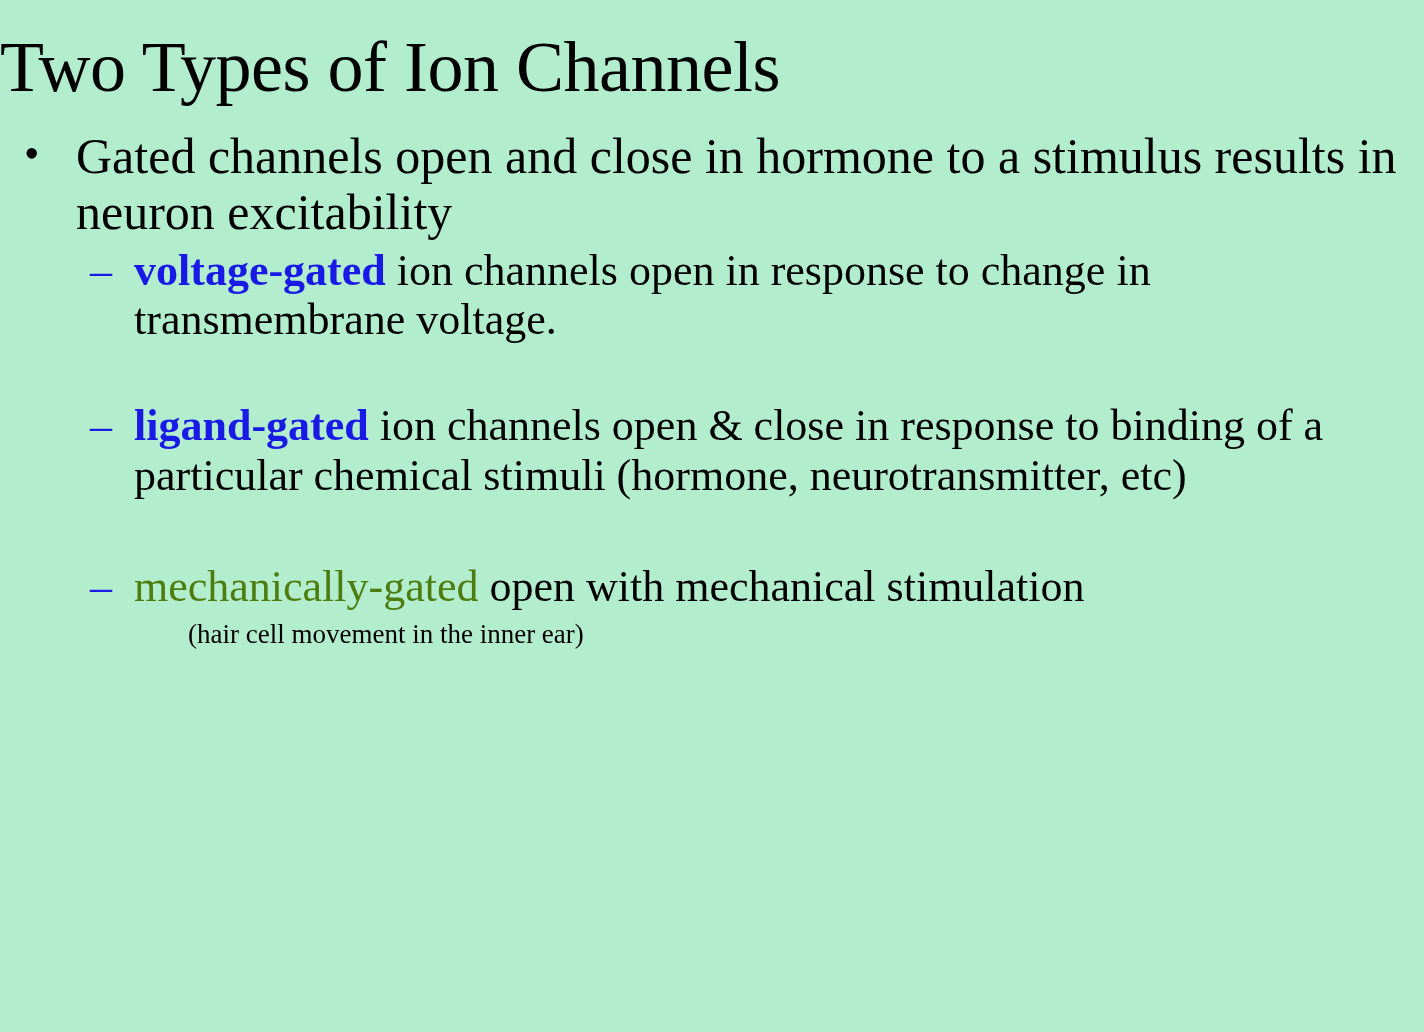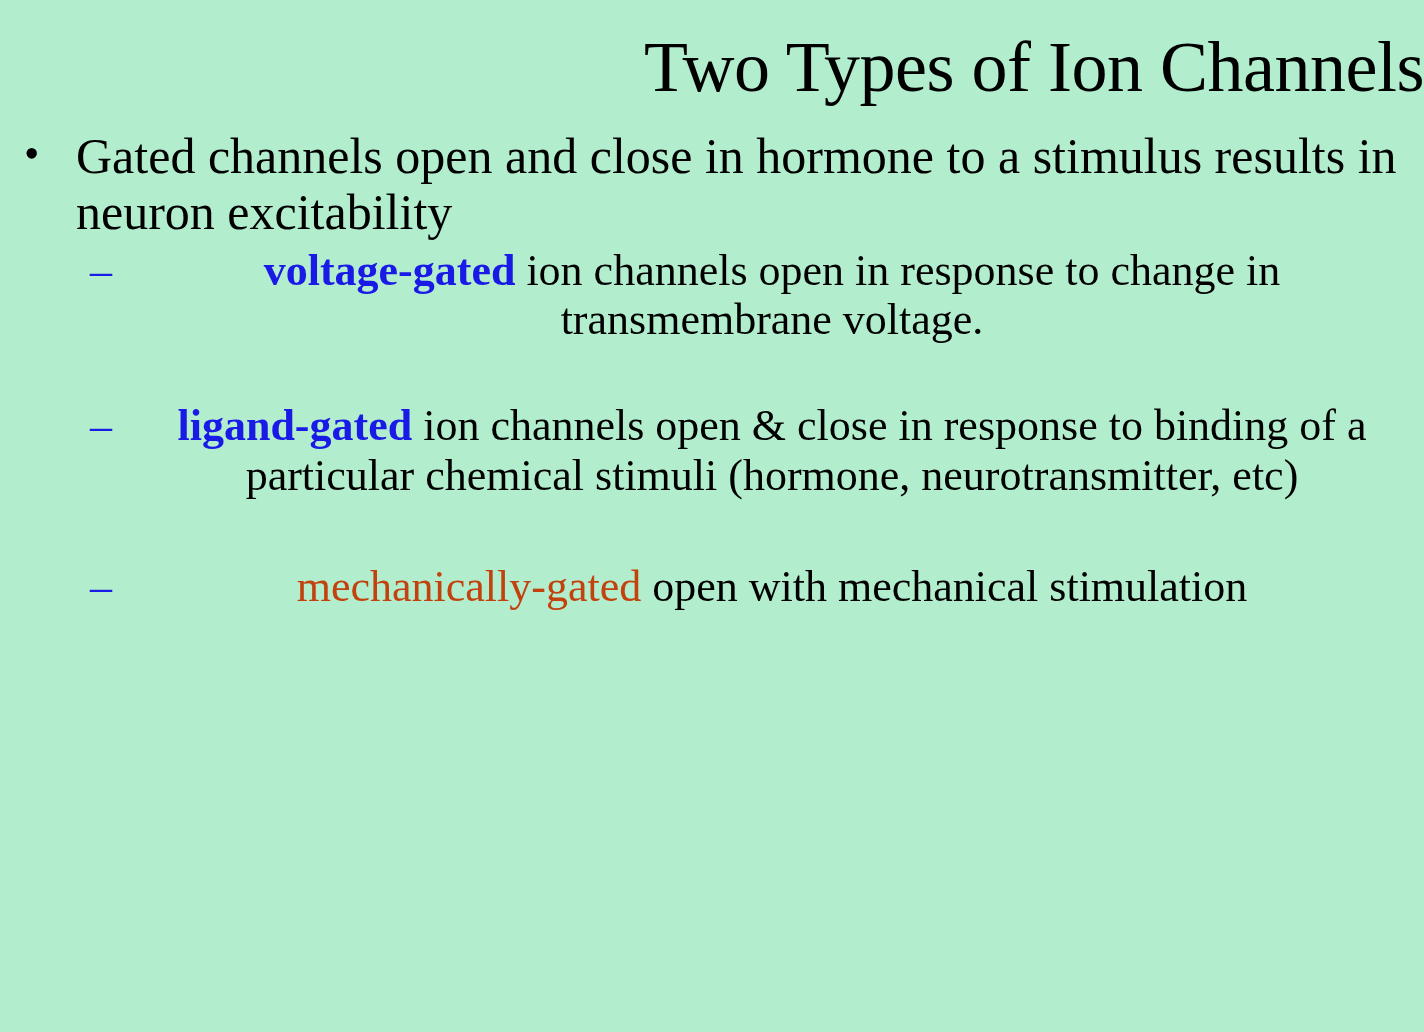--- a/index.html
+++ b/index.html
@@ -14,21 +14,21 @@
     color: #000000;
     overflow: hidden;
   }
   .slide {
     position: relative;
     width: 1424px;
     height: 1032px;
     box-sizing: border-box;
   }
   .slide-title {
-    text-align: right;
+    text-align: left;
     font-size: 72px;
     line-height: 1.05;
     font-weight: normal;
     margin: 30px 0 16px 0;
     letter-spacing: -0.5px;
   }
   .body-block {
     margin-top: 22px;
     padding: 0 14px 0 18px;
   }
@@ -58,28 +58,27 @@
     margin: 0 0 0 72px;
   }
   .level2 .dash {
     flex: 0 0 auto;
     width: 44px;
     color: #1a1ae6;
     text-align: left;
   }
   .level2 .text {
     flex: 1 1 auto;
-    text-align: center;
   }
   .kw-bold {
     color: #1a1ae6;
     font-weight: bold;
   }
   .kw-plain {
-    color: #c2410c;
+    color: #4d7c0f;
   }
   .spacer-sm { height: 56px; }
   .spacer-md { height: 62px; }
   .level3 {
     font-size: 27px;
     line-height: 1.2;
     margin: 6px 0 0 170px;
   }
 </style>
 </head>
@@ -108,15 +107,16 @@
       <span class="text"><span class="kw-bold">ligand-gated</span><span> ion channels open &amp; close in response to binding of a particular chemical stimuli (hormone, neurotransmitter, etc)</span></span>
     </div>
 
     <div class="spacer-md"></div>
 
     <div class="level2">
       <span class="dash">–</span>
       <span class="text"><span class="kw-plain">mechanically-gated</span><span> open with mechanical stimulation</span></span>
     </div>
 
+    <div class="level3">(hair cell movement in the inner ear)</div>
 
   </div>
 </div>
 
 </body></html>

